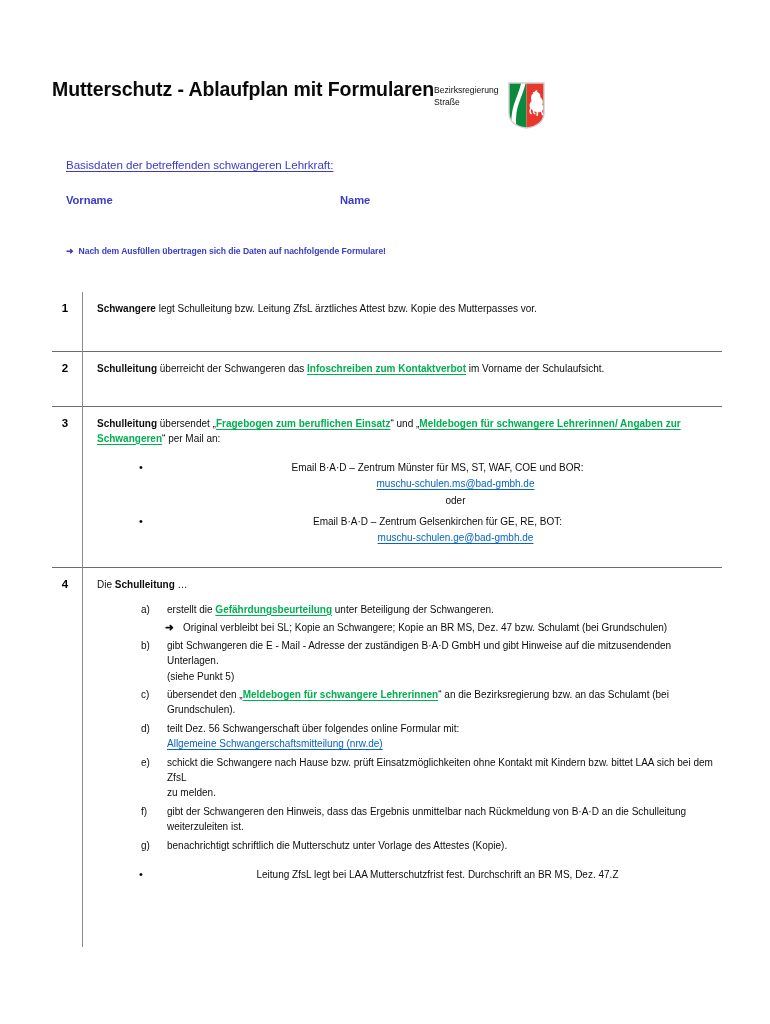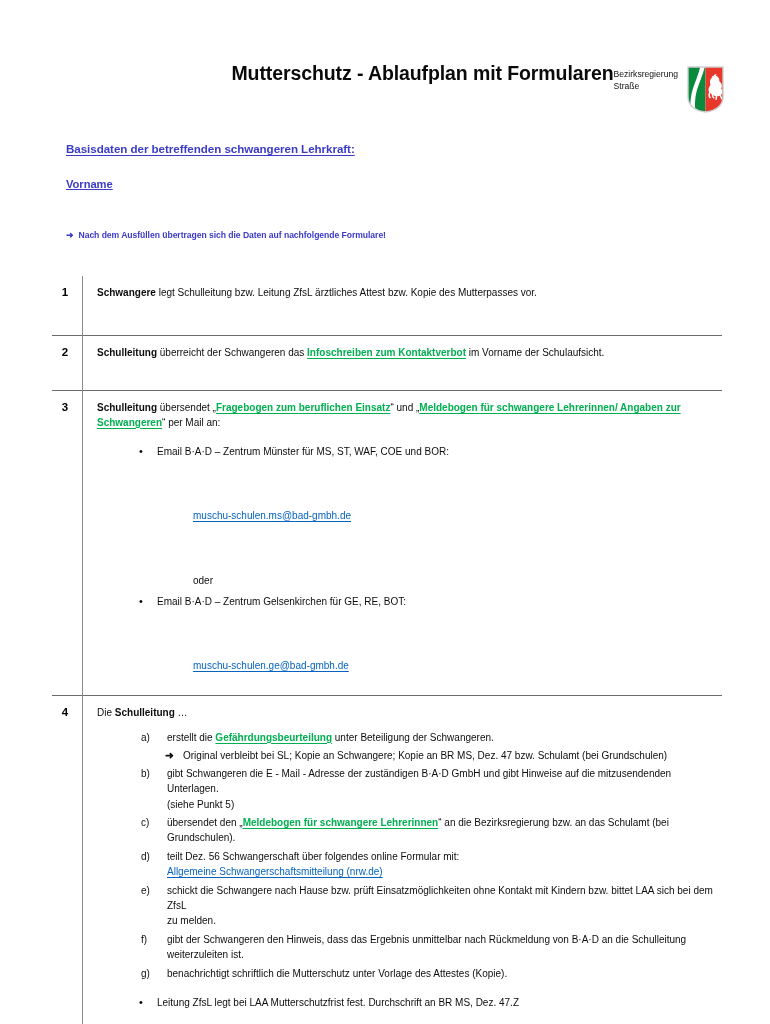--- a/index.html
+++ b/index.html
@@ -22,22 +22,22 @@
     width: 770px;
     height: 1024px;
     box-sizing: border-box;
     padding: 0;
   }
 
   
   .header {
     display: flex;
     align-items: flex-start;
-    justify-content: flex-end;
-    padding: 62px 46px 0 52px;
+    justify-content: flex-start;
+    padding: 78px 46px 0 52px;
   }
   .doc-title {
     font-size: 19.5px;
     font-weight: bold;
     letter-spacing: -0.1px;
     line-height: 1.2;
     margin: 0;
     color: #0a0a0a;
   }
   .brand {
@@ -65,41 +65,40 @@
   }
   .crest svg { display: block; width: 37px; height: 47px; }
 
   
   .basis {
     padding: 0 52px 0 66px;
     margin-top: 26px;
   }
   .basis-heading {
     color: #3b3bc8;
-    font-weight: bold;
+    font-weight: normal;
     font-size: 11.6px;
     text-decoration: underline;
     text-underline-offset: 2px;
     display: inline-block;
     letter-spacing: -0.05px;
   }
   .basis-grid {
     margin-top: 21px;
     position: relative;
   }
   .basis-row {
     display: flex;
     margin-bottom: 18px;
   }
   .basis-field {
     color: #3b3bc8;
     font-weight: bold;
     font-size: 11.2px;
     letter-spacing: -0.05px;
-    text-decoration: underline;
   }
   .basis-col-1 { width: 274px; flex: 0 0 274px; }
   .basis-col-2 { flex: 1 1 auto; }
 
   .basis-note {
     margin-top: 22px;
     color: #3b3bc8;
     font-size: 8.6px;
     font-weight: 600;
     letter-spacing: -0.05px;
@@ -164,33 +163,33 @@
   ul.bul {
     list-style: none;
     margin: 14px 0 0 0;
     padding: 0 0 0 42px;
   }
   ul.bul > li {
     position: relative;
     padding-left: 18px;
     margin-bottom: 5px;
     line-height: 1.5;
+    text-align: center;
   }
   ul.bul > li::before {
     content: "\2022";
     position: absolute;
     left: 0;
     top: -1px;
     font-size: 11px;
     color: #000;
   }
   .sub-ind {
     padding-left: 36px;
     line-height: 1.7;
-    margin-top: 48px;
   }
 
   
   ol.alpha {
     list-style: none;
     margin: 9px 0 0 0;
     padding: 0 0 0 42px;
     counter-reset: alpha;
   }
   ol.alpha > li {
@@ -258,20 +257,21 @@
       </div>
     </div>
   </div>
 
   <div class="basis">
     <div class="basis-heading">Basisdaten der betreffenden schwangeren Lehrkraft:</div>
 
     <div class="basis-grid">
       <div class="basis-row">
         <div class="basis-field basis-col-1">Vorname</div>
+        <div class="basis-field basis-col-2">Name</div>
       </div>
       <div class="basis-row">
       </div>
     </div>
 
     <div class="basis-note">
       <span class="note-arrow">➜</span>
       <span>Nach dem Ausfüllen übertragen sich die Daten auf nachfolgende Formulare!</span>
     </div>
   </div>

